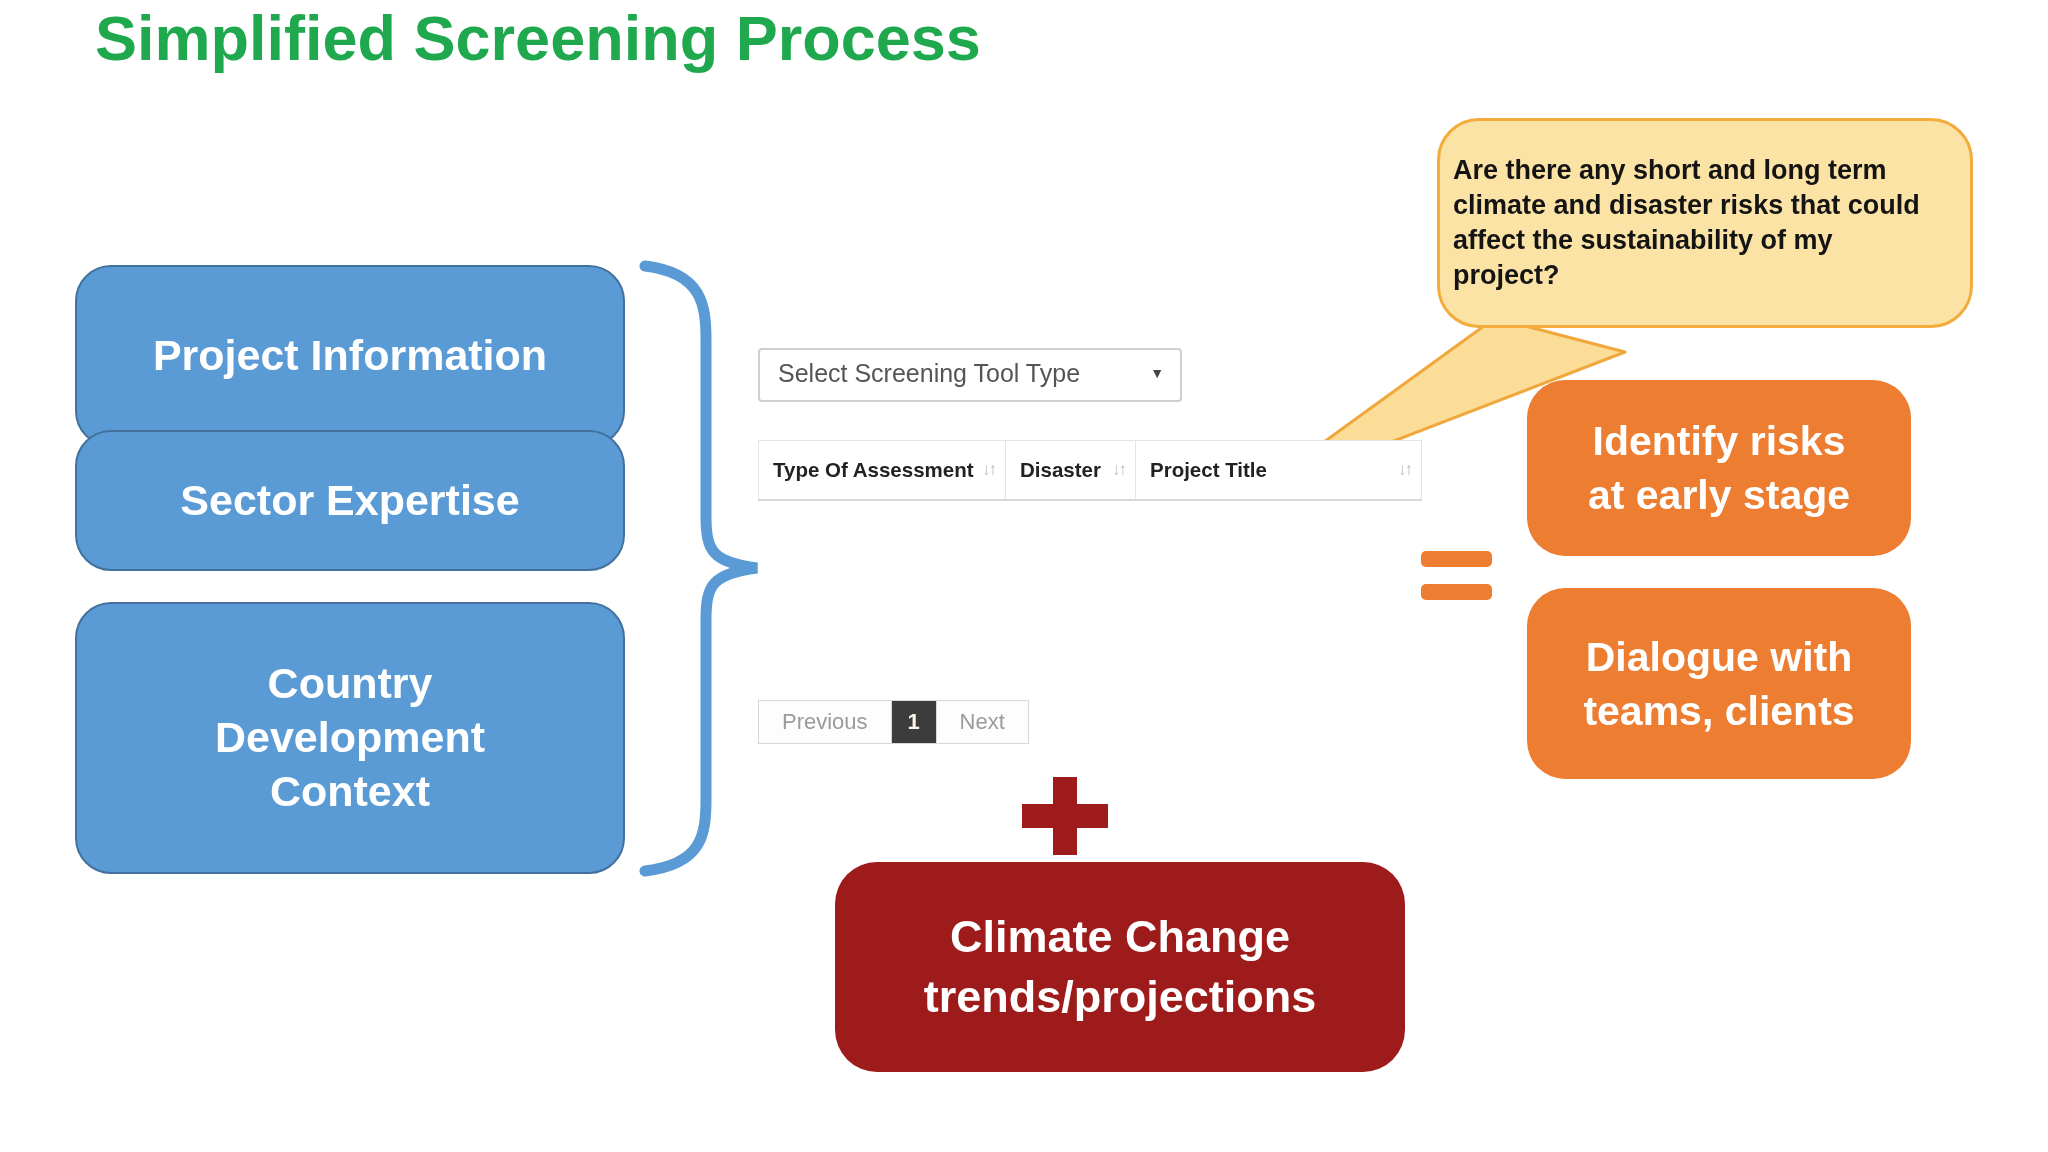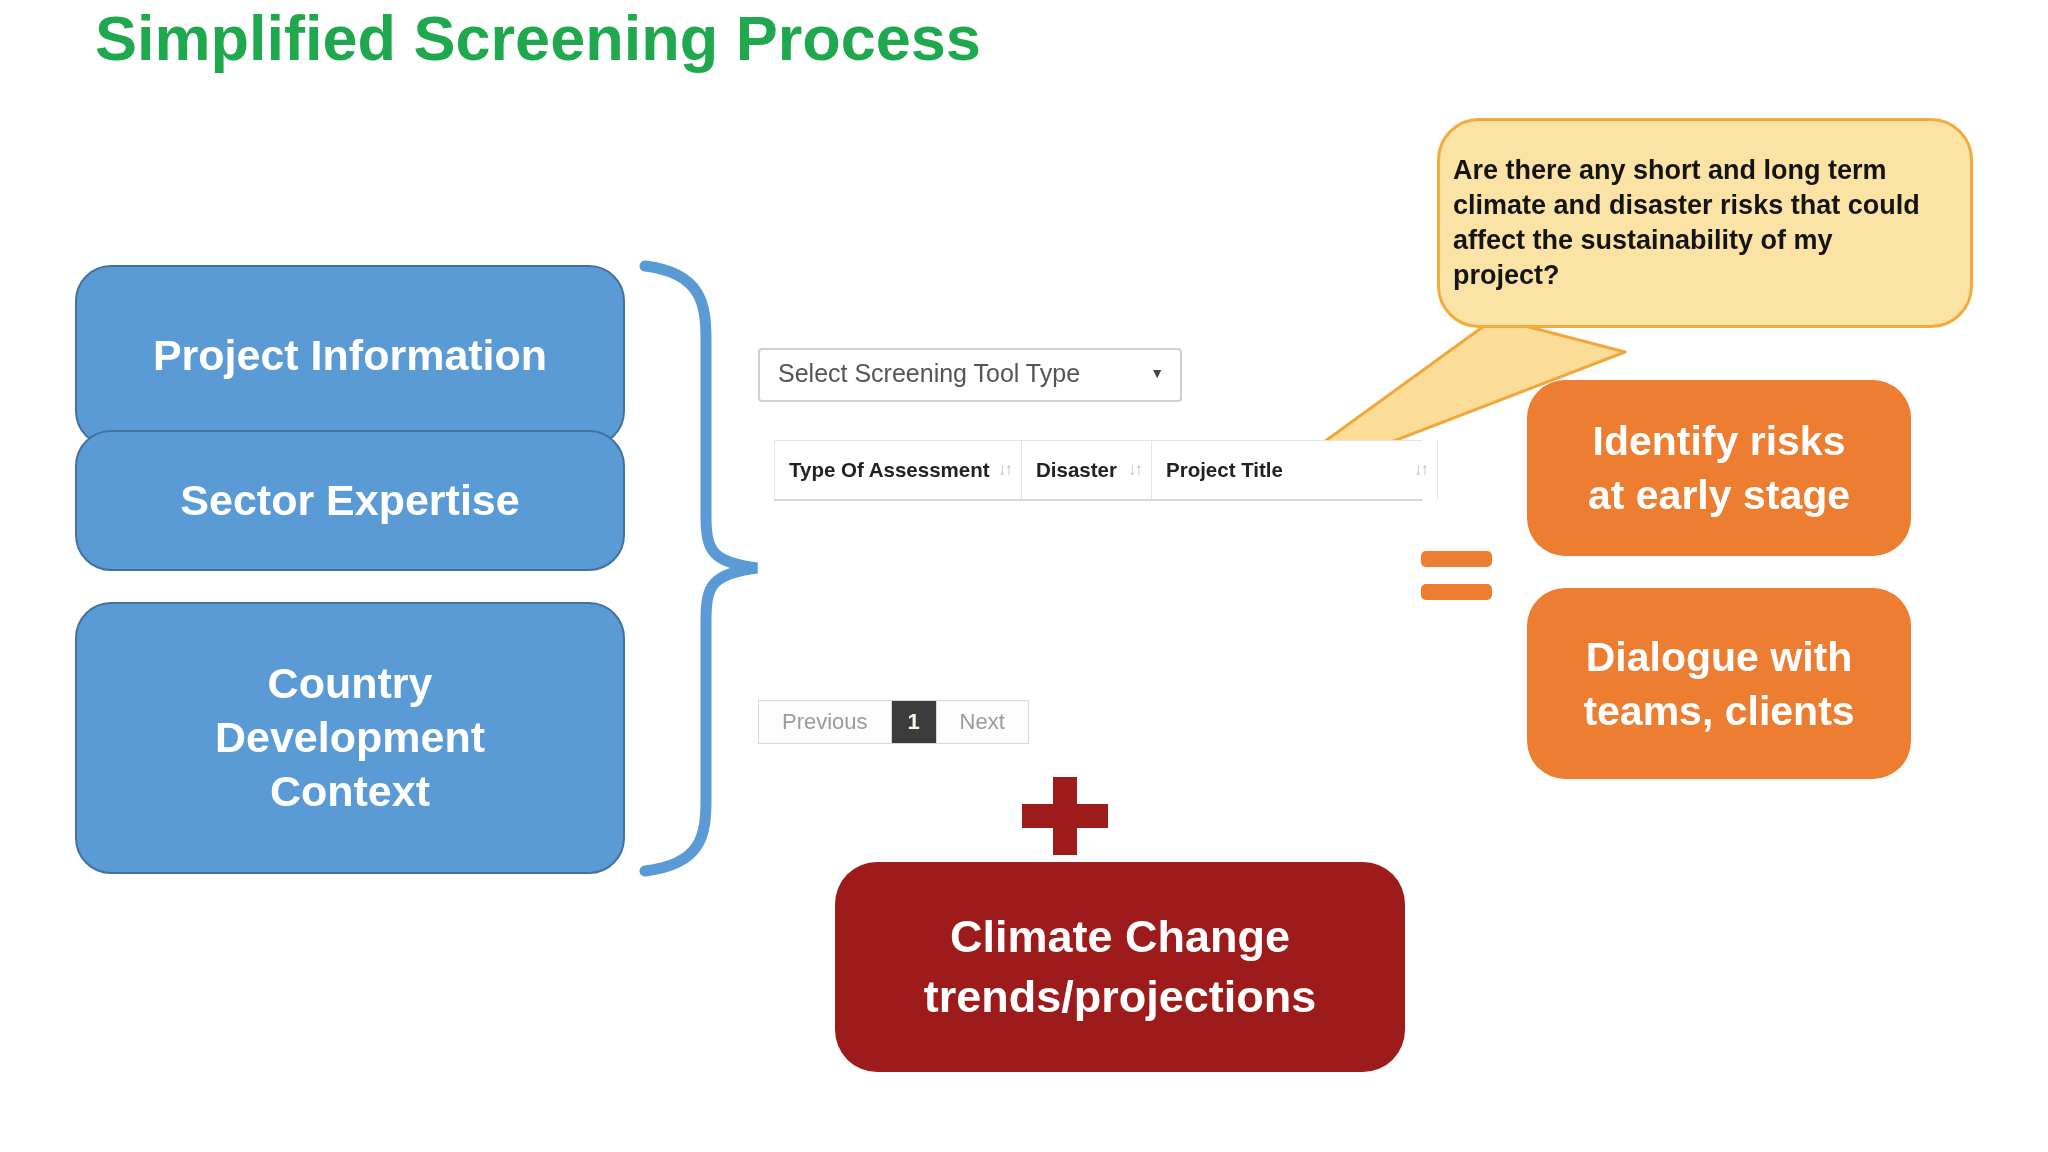--- a/index.html
+++ b/index.html
@@ -52,21 +52,21 @@
     padding:0 16px 4px 18px;cursor:pointer;
   }
   .dropdown .val{font-size:25px;color:#555;flex:1;}
   .dropdown .caret{font-size:14px;color:#444;}
   .table{
     position:absolute;left:758px;top:440px;width:664px;
   }
   .thead{
     display:grid;grid-template-columns:247px 130px 287px;height:61px;
     border-top:1px solid #E4E4E4;border-bottom:2px solid #D8D8D8;
-    background:#ffffff;box-sizing:border-box;margin-left:16px;
+    background:#ffffff;box-sizing:border-box;
   }
   .th{
     display:flex;align-items:center;box-sizing:border-box;
     padding:0 10px 0 14px;border-left:1px solid #E4E4E4;
     font-size:20.5px;font-weight:700;color:#222;
   }
   .th:last-child{border-right:1px solid #E4E4E4;}
   .th .sort{margin-left:auto;color:#BDBDBD;font-size:17px;letter-spacing:-2px;cursor:pointer;}
   .trow{
     display:grid;grid-template-columns:247px 130px 287px;height:161px;

